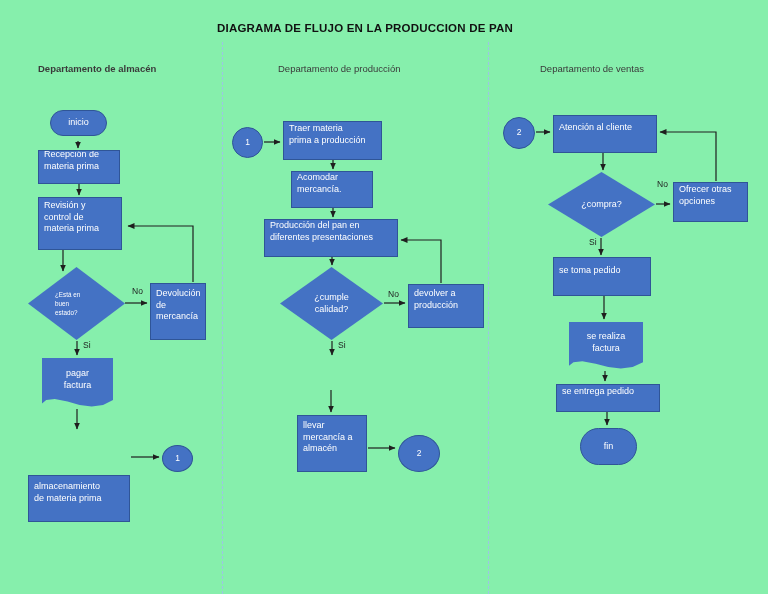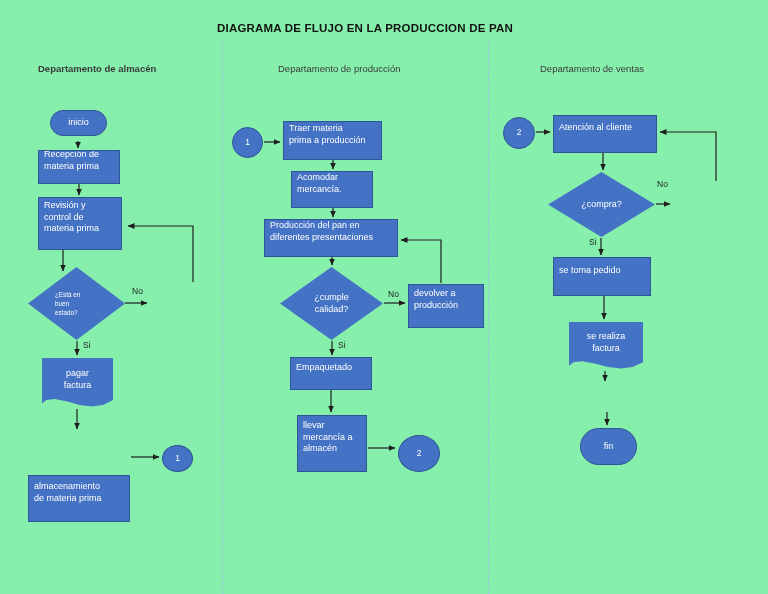--- a/index.html
+++ b/index.html
@@ -54,47 +54,52 @@
   <div class="lane-header h3" data-name="lane-header-ventas">Departamento de ventas</div>
 <div class="node terminator" data-name="node-inicio" style="left: 50px; top: 110px; width: 57px; height: 26px;">inicio</div>
     <div class="node process" data-name="node-recepcion" style="left: 38px; top: 150px; width: 82px; height: 34px;">Recepción de
 materia prima</div>
     <div class="node process" data-name="node-revision" style="left: 38px; top: 197px; width: 84px; height: 53px;">Revisión y
 control de
 materia prima</div>
     <div class="node decision" data-name="node-esta" style="left: 28px; top: 267px; width: 97px; height: 73px;">¿Está en
 buen
 estado?</div>
+    <div class="node process" data-name="node-devolucion" style="left: 150px; top: 283px; width: 56px; height: 57px;">Devolución
+de
+mercancía</div>
     <div class="node document" data-name="node-pagar" style="left: 42px; top: 358px; width: 71px; height: 50px;">pagar
 factura</div>
     <div class="node process" data-name="node-almacenamiento" style="left: 28px; top: 432px; width: 102px; height: 47px; margin-top: 43px;">almacenamiento
 de materia prima</div>
     <div class="node connector" data-name="node-conector-1-fin" style="left: 162px; top: 445px; width: 31px; height: 27px;">1</div>
     <div class="node connector" data-name="node-conector-1-inicio" style="left: 232px; top: 127px; width: 31px; height: 31px;">1</div>
     <div class="node process" data-name="node-traer" style="left: 283px; top: 121px; width: 99px; height: 39px;">Traer materia
 prima a producción</div>
     <div class="node process" data-name="node-acomodar" style="left: 291px; top: 171px; width: 82px; height: 37px;">Acomodar
 mercancía.</div>
     <div class="node process" data-name="node-produccion" style="left: 264px; top: 219px; width: 134px; height: 38px;">Producción del pan en
 diferentes presentaciones</div>
     <div class="node decision" data-name="node-cumple" style="left: 280px; top: 267px; width: 103px; height: 73px;">¿cumple
 calidad?</div>
     <div class="node process" data-name="node-devolver" style="left: 408px; top: 284px; width: 76px; height: 44px;">devolver a
 producción</div>
-    <div class="node process" data-name="node-empaquetado" style="left: 290px; top: 357px; width: 82px; height: 33px;">Empaquetado</div>
     <div class="node process" data-name="node-llevar" style="left: 297px; top: 415px; width: 70px; height: 57px;">llevar
 mercancía a
 almacén</div>
     <div class="node connector" data-name="node-conector-2-fin" style="left: 398px; top: 435px; width: 42px; height: 37px;">2</div>
     <div class="node connector" data-name="node-conector-2-inicio" style="left: 503px; top: 117px; width: 32px; height: 32px;">2</div>
     <div class="node process" data-name="node-atencion" style="left: 553px; top: 115px; width: 104px; height: 38px;">Atención al cliente</div>
     <div class="node decision" data-name="node-compra" style="left: 548px; top: 172px; width: 107px; height: 65px;">¿compra?</div>
+    <div class="node process" data-name="node-ofrecer" style="left: 673px; top: 182px; width: 75px; height: 40px;">Ofrecer otras
+opciones</div>
     <div class="node process" data-name="node-setoma" style="left: 553px; top: 257px; width: 98px; height: 39px;">se toma pedido</div>
     <div class="node document" data-name="node-factura" style="left: 569px; top: 322px; width: 74px; height: 48px;">se realiza
 factura</div>
+    <div class="node process" data-name="node-seentrega" style="left: 556px; top: 384px; width: 104px; height: 28px;">se entrega pedido</div>
     <div class="node terminator" data-name="node-fin" style="left: 580px; top: 428px; width: 57px; height: 37px;">fin</div>
     <span class="edge-label" data-name="edge-label-no-3" style="left: 132px; top: 286px;">No</span>
     <span class="edge-label" data-name="edge-label-si-5" style="left: 83px; top: 340px;">Si</span>
     <span class="edge-label" data-name="edge-label-no-12" style="left: 388px; top: 289px;">No</span>
     <span class="edge-label" data-name="edge-label-si-14" style="left: 338px; top: 340px;">Si</span>
     <span class="edge-label" data-name="edge-label-no-19" style="left: 657px; top: 179px;">No</span>
     <span class="edge-label" data-name="edge-label-si-21" style="left: 589px; top: 237px;">Si</span>
     <svg id="edges" width="768" height="594" data-name="edges-layer">
       <defs>
         <marker id="ah" markerWidth="8" markerHeight="7" refX="6.5" refY="3" orient="auto" markerUnits="userSpaceOnUse">

